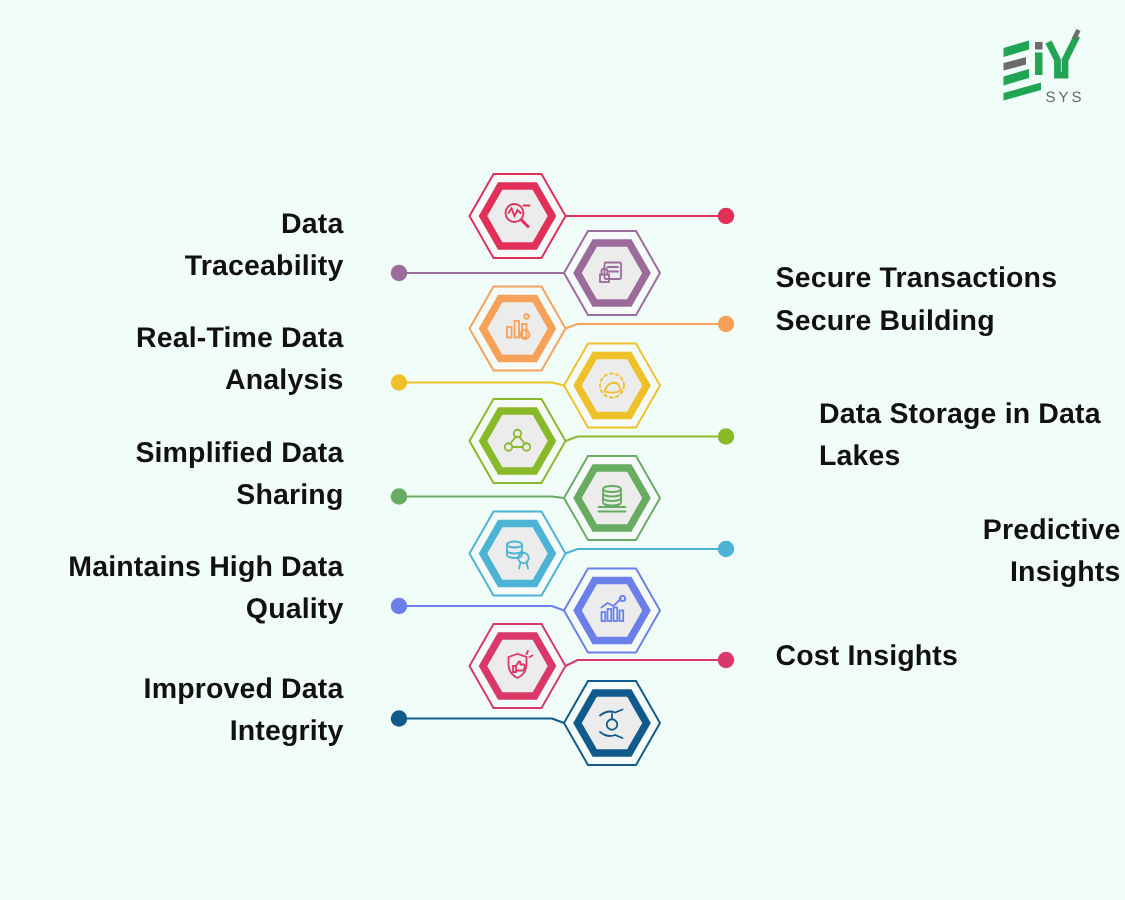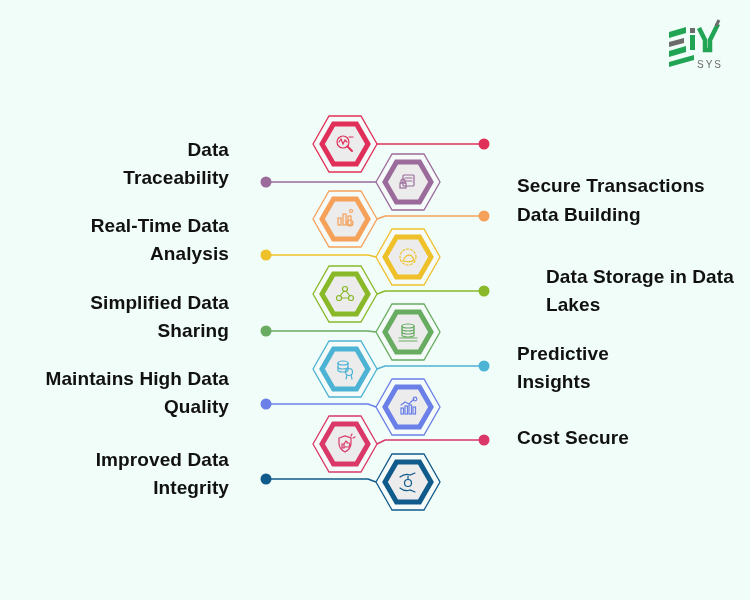--- a/index.html
+++ b/index.html
@@ -156,32 +156,32 @@
           <line x1="408" y1="476" x2="408" y2="479"></line>
         </g>
       </g>
     </g>
 </svg>
 
 <div id="labels">
     <div class="label right" style="top: 124px; margin-top: 48px;">Secure Transactions</div>
     <div class="label left" style="top: 136px;">Data
 Traceability</div>
-    <div class="label right" style="top: 201px;">Data Building</div>
+    <div class="label right" style="top: 201px;">Secure Building</div>
     <div class="label left" style="top: 212px;">Real-Time Data
 Analysis</div>
     <div class="label right" style="top: 263px; margin-left: 29px;">Data Storage in Data
 Lakes</div>
     <div class="label left" style="top: 289px;">Simplified Data
 Sharing</div>
-    <div class="label right" style="top: 340px;">Predictive
+    <div class="label right" style="top: 340px; text-align: right;">Predictive
 Insights</div>
     <div class="label left" style="top: 365px;">Maintains High Data
 Quality</div>
-    <div class="label right" style="top: 424px;">Cost Secure</div>
+    <div class="label right" style="top: 424px;">Cost Insights</div>
     <div class="label left" style="top: 446px;">Improved Data
 Integrity</div>
   </div>
 
 <svg class="logo" viewBox="0 0 60 54" xmlns="http://www.w3.org/2000/svg">
   <g>
     <polygon points="5,14 22,9 22,15 5,20" fill="#22a455"></polygon>
     <polygon points="5,24 20,20 20,25 5,29" fill="#6b6b6b"></polygon>
     <polygon points="5,33 22,28 22,34 5,39" fill="#22a455"></polygon>
     <polygon points="5,44 30,37 30,42 5,49" fill="#22a455"></polygon>

